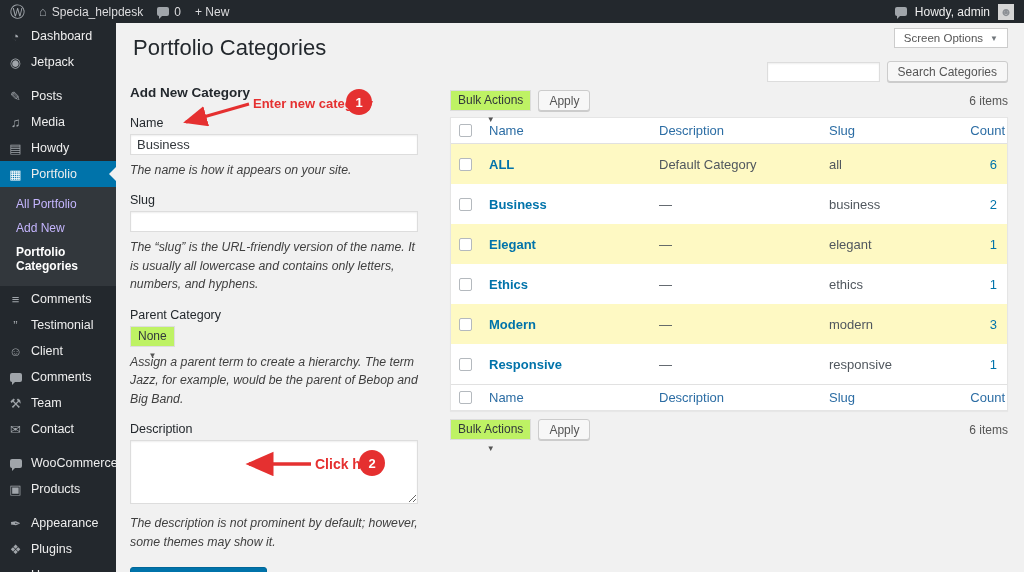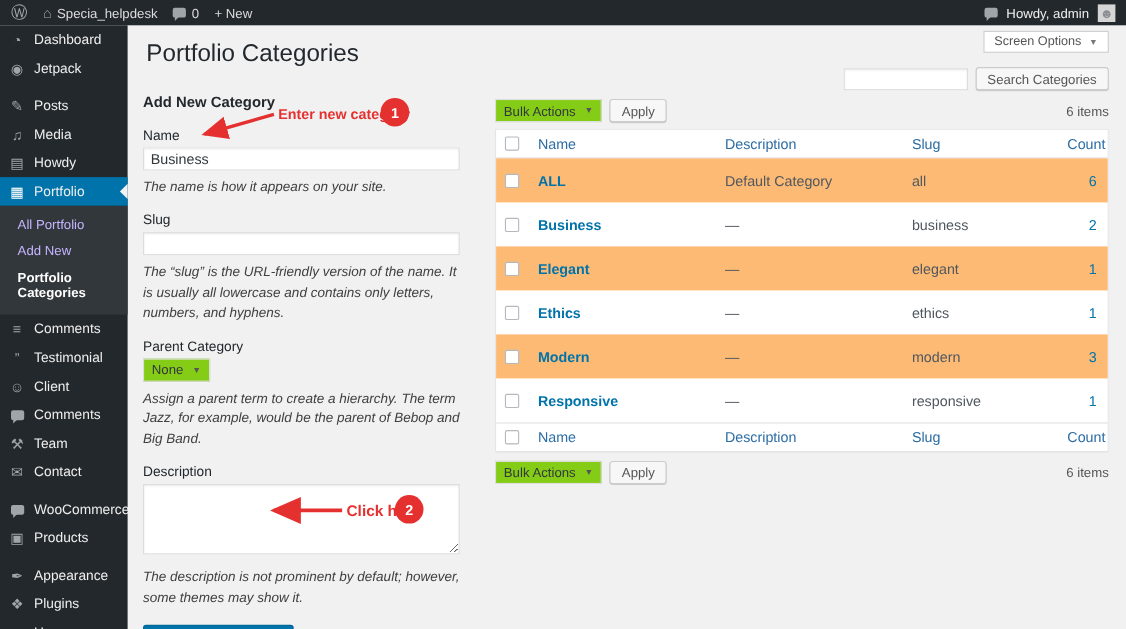--- a/index.html
+++ b/index.html
@@ -36,22 +36,22 @@
   .content { position:absolute; top:23px; left:116px; right:0; bottom:0; background:#f1f1f1; }
   .screen-options { position:absolute; top:5px; right:16px; background:#fff; border:1px solid #ccc;
     color:#555; font-size:11.5px; padding:3px 9px; display:flex; gap:7px; align-items:center; cursor:pointer;text-align:right; }
   .screen-options .caret { font-size:8px; color:#72777c; }
   .page-title { position:absolute; top:12px; left:17px; font-size:22px; font-weight:400; color:#23282d; }
   .search-row { position:absolute; top:38px; right:16px; display:flex; gap:7px; align-items:center;margin-left:40px; }
   .search-input { width:113px; height:20px; border:1px solid #ddd; background:#fff; padding:0 4px; font-size:12px;
     box-shadow:inset 0 1px 2px rgba(0,0,0,.07); }
   .btn-secondary { background:#f7f7f7; border:1px solid #ccc; border-radius:3px; color:#555;
     font-size:12px; padding:2px 10px; height:21px; cursor:pointer; box-shadow:0 1px 0 #ccc; white-space:nowrap; }
-  .fselect { display:inline-flex; align-items:center; gap:8px; background:#84cc16; border:1px solid #ddd;
-    color:#32373c; font-size:12px; padding:2px 7px; height:21px; cursor:pointer; }
+  .fselect { display:inline-flex; align-items:center; gap:8px; background:#bef264; border:1px solid #ddd;
+    color:#32373c; font-size:12px; padding:2px 7px; height:21px; cursor:pointer;flex-direction:column; }
   .fselect .caret { font-size:8px; color:#555; }
 
   
   .form-col { position:absolute; left:14px; top:62px; width:288px; }
   .form-title { font-size:13.5px; font-weight:bold; color:#23282d; margin-bottom:16px; }
   .f-label { display:block; font-size:12.5px; color:#23282d; margin-bottom:4px; }
   .f-input { width:100%; height:21px; border:1px solid #ddd; background:#fff; padding:0 6px; font-size:13px;
     color:#32373c; box-shadow:inset 0 1px 2px rgba(0,0,0,.07); }
   .f-help { font-size:12.3px; font-style:italic; color:#404040; line-height:1.5; margin:6px 0 14px; }
   .f-textarea { width:100%; height:64px; border:1px solid #ddd; background:#fff; font-size:13px; resize:vertical;
@@ -61,21 +61,21 @@
 
   
   .table-col { position:absolute; left:334px; top:62px; width:558px; }
   .tbl-toolbar { display:flex; align-items:center; gap:7px; margin:5px 0 6px; }
   .items-count { margin-left:auto; font-size:12px; color:#555; }
   .cat-table { background:#fff; border:1px solid #e5e5e5; box-shadow:0 1px 1px rgba(0,0,0,.04); }
   .thead, .trow { display:grid; grid-template-columns:30px 170px 170px 1fr 70px; align-items:center; }
   .thead { height:26px; border-bottom:1px solid #e1e1e1; }
   .thead.tfoot { border-bottom:none; border-top:1px solid #e1e1e1; }
   .trow { height:40px; }
-  .trow.alt { background:#fdba74; }
+  .trow.alt { background:#fef9c3; }
   .cb { width:13px; height:13px; border:1px solid #b4b9be; border-radius:2px; background:#fff; margin-left:8px; cursor:pointer; }
   .hlink { font-size:13px; color:#2c6da4; text-decoration:none; padding-left:8px; cursor:pointer; }
   .hlink.right { text-align:right; padding-right:2px; padding-left:0; }
   .tname { font-size:13px; font-weight:bold; color:#0073aa; padding-left:8px; text-decoration:none; cursor:pointer; }
   .tdesc, .tslug { font-size:13px; color:#50575e; padding-left:8px; }
   .tcount { font-size:13px; color:#0073aa; text-align:right; padding-right:10px; text-decoration:none; cursor:pointer; }
 
   
   .annotations { position:absolute; top:0; left:0; width:1024px; height:572px; z-index:40; pointer-events:none; }
   .ann-text { fill:#e53030; font-size:13px; font-weight:bold; font-family:"Liberation Sans",sans-serif; }

